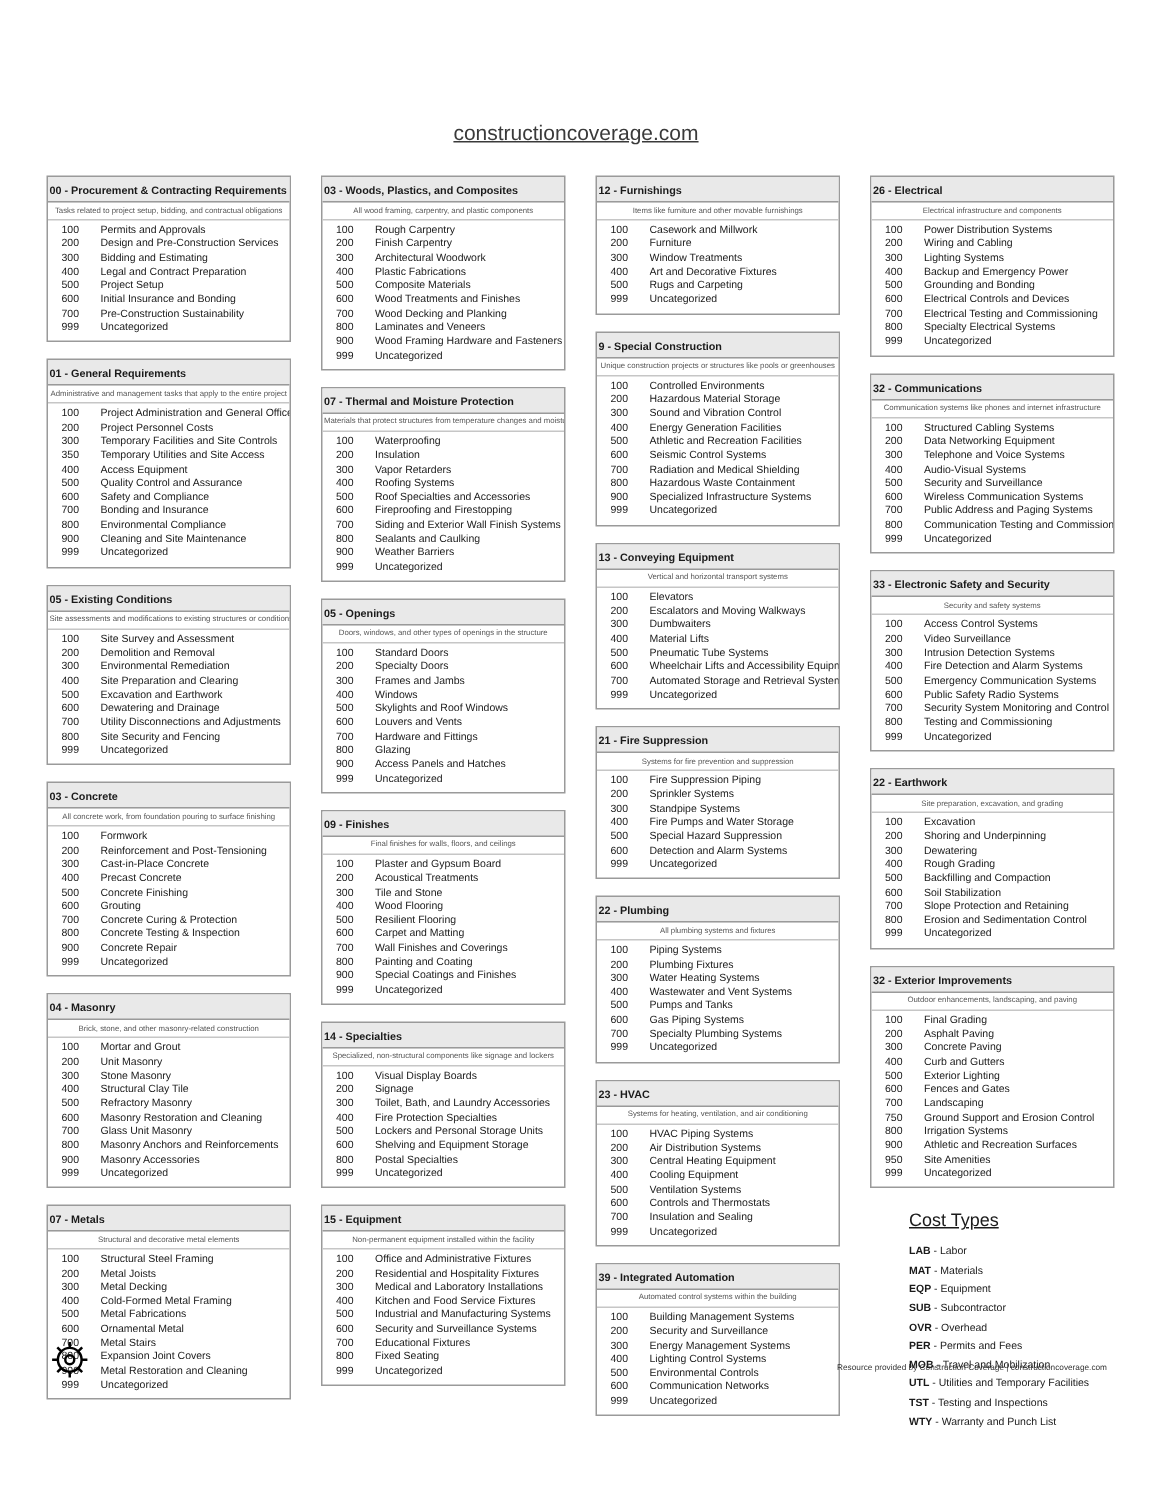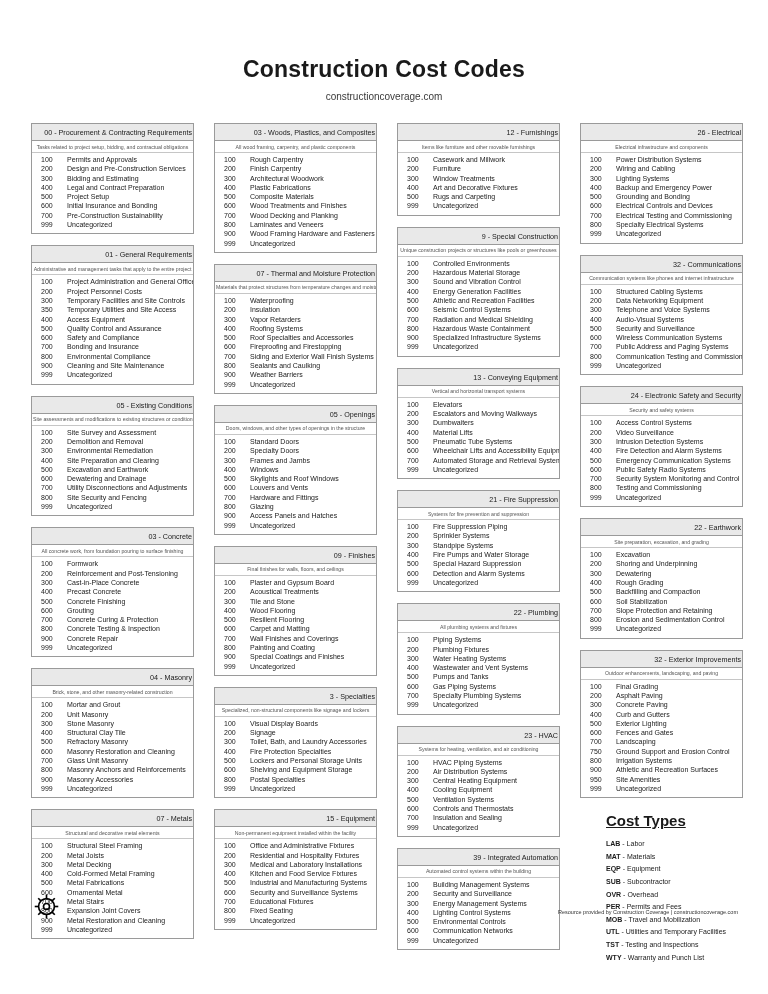--- a/index.html
+++ b/index.html
@@ -2,48 +2,47 @@
 <html><head>
 <meta charset="utf-8">
 <style>
   html,body{margin:0;padding:0;}
   body{
     width:768px;height:994px;position:relative;background:#ffffff;
     font-family:"Liberation Sans",sans-serif;color:#1a1a1a;overflow:hidden;
   }
   .page-header{padding-top:56px;text-align:center;}
   .page-title{font-size:23px;font-weight:bold;letter-spacing:.2px;}
-  .page-subtitle{font-size:10px;color:#3a3a3a;margin-top:8px;}
+  .page-subtitle{font-size:14px;color:#3a3a3a;margin-top:24px;text-decoration:underline;}
   .columns{display:flex;gap:20px;padding:21px 31px 0 31px;align-items:flex-start;}
   .col{flex:0 0 163px;width:163px;}
   .card{border:1px solid #9a9a9a;margin-bottom:11px;background:#fff;}
   .card-header{
-    background:#e9e9e9;font-size:7.2px;font-weight:normal;text-align:right;
+    background:#e9e9e9;font-size:7.2px;font-weight:bold;text-align:left;
     padding:4px 1px 3px 1px;border-bottom:1px solid #9a9a9a;white-space:nowrap;overflow:hidden;
   }
   .card-sub{
     font-size:5.2px;color:#555;text-align:center;padding:2.5px 1px;
     border-bottom:1px solid #c6c6c6;white-space:nowrap;overflow:hidden;
   }
   .card-rows{padding:2px 0 4px 0;}
   .code-row{display:flex;font-size:7px;line-height:9.3px;white-space:nowrap;}
   .code-row .code{flex:0 0 26px;padding-left:9px;}
   .code-row .label{flex:1;overflow:hidden;}
   .cost-types{margin-top:14px;padding-left:26px;}
-  .cost-types-title{font-size:15px;font-weight:bold;text-decoration:underline;margin-bottom:9px;}
+  .cost-types-title{font-size:12px;font-weight:normal;text-decoration:underline;margin-bottom:9px;}
   .cost-type-item{font-size:7px;line-height:12.6px;white-space:nowrap;}
   .cost-type-item b{font-weight:bold;}
   .footer-text{position:absolute;right:30px;top:909px;font-size:5.5px;color:#333;}
   .logo{position:absolute;left:33px;top:893px;width:27px;height:27px;}
 </style>
 </head>
 <body>
 
 <div class="page-header">
-  <div class="page-title">Construction Cost Codes</div>
   <div class="page-subtitle">constructioncoverage.com</div>
 </div>
 
 <div class="columns" id="columns">
     <div class="col">
       <section class="card">
         <div class="card-header">00 - Procurement &amp; Contracting Requirements</div>
         <div class="card-sub">Tasks related to project setup, bidding, and contractual obligations</div>
         <div class="card-rows">
           <div class="code-row">
@@ -490,21 +489,21 @@
             <span class="code">900</span>
             <span class="label">Special Coatings and Finishes</span>
           </div>
           <div class="code-row">
             <span class="code">999</span>
             <span class="label">Uncategorized</span>
           </div>
         </div>
       </section>
       <section class="card">
-        <div class="card-header">3 - Specialties</div>
+        <div class="card-header">14 - Specialties</div>
         <div class="card-sub">Specialized, non-structural components like signage and lockers</div>
         <div class="card-rows">
           <div class="code-row">
             <span class="code">100</span>
             <span class="label">Visual Display Boards</span>
           </div>
           <div class="code-row">
             <span class="code">200</span>
             <span class="label">Signage</span>
           </div>
@@ -916,21 +915,21 @@
             <span class="code">800</span>
             <span class="label">Communication Testing and Commissioning</span>
           </div>
           <div class="code-row">
             <span class="code">999</span>
             <span class="label">Uncategorized</span>
           </div>
         </div>
       </section>
       <section class="card">
-        <div class="card-header">24 - Electronic Safety and Security</div>
+        <div class="card-header">33 - Electronic Safety and Security</div>
         <div class="card-sub">Security and safety systems</div>
         <div class="card-rows">
           <div class="code-row">
             <span class="code">100</span>
             <span class="label">Access Control Systems</span>
           </div>
           <div class="code-row">
             <span class="code">200</span>
             <span class="label">Video Surveillance</span>
           </div>

